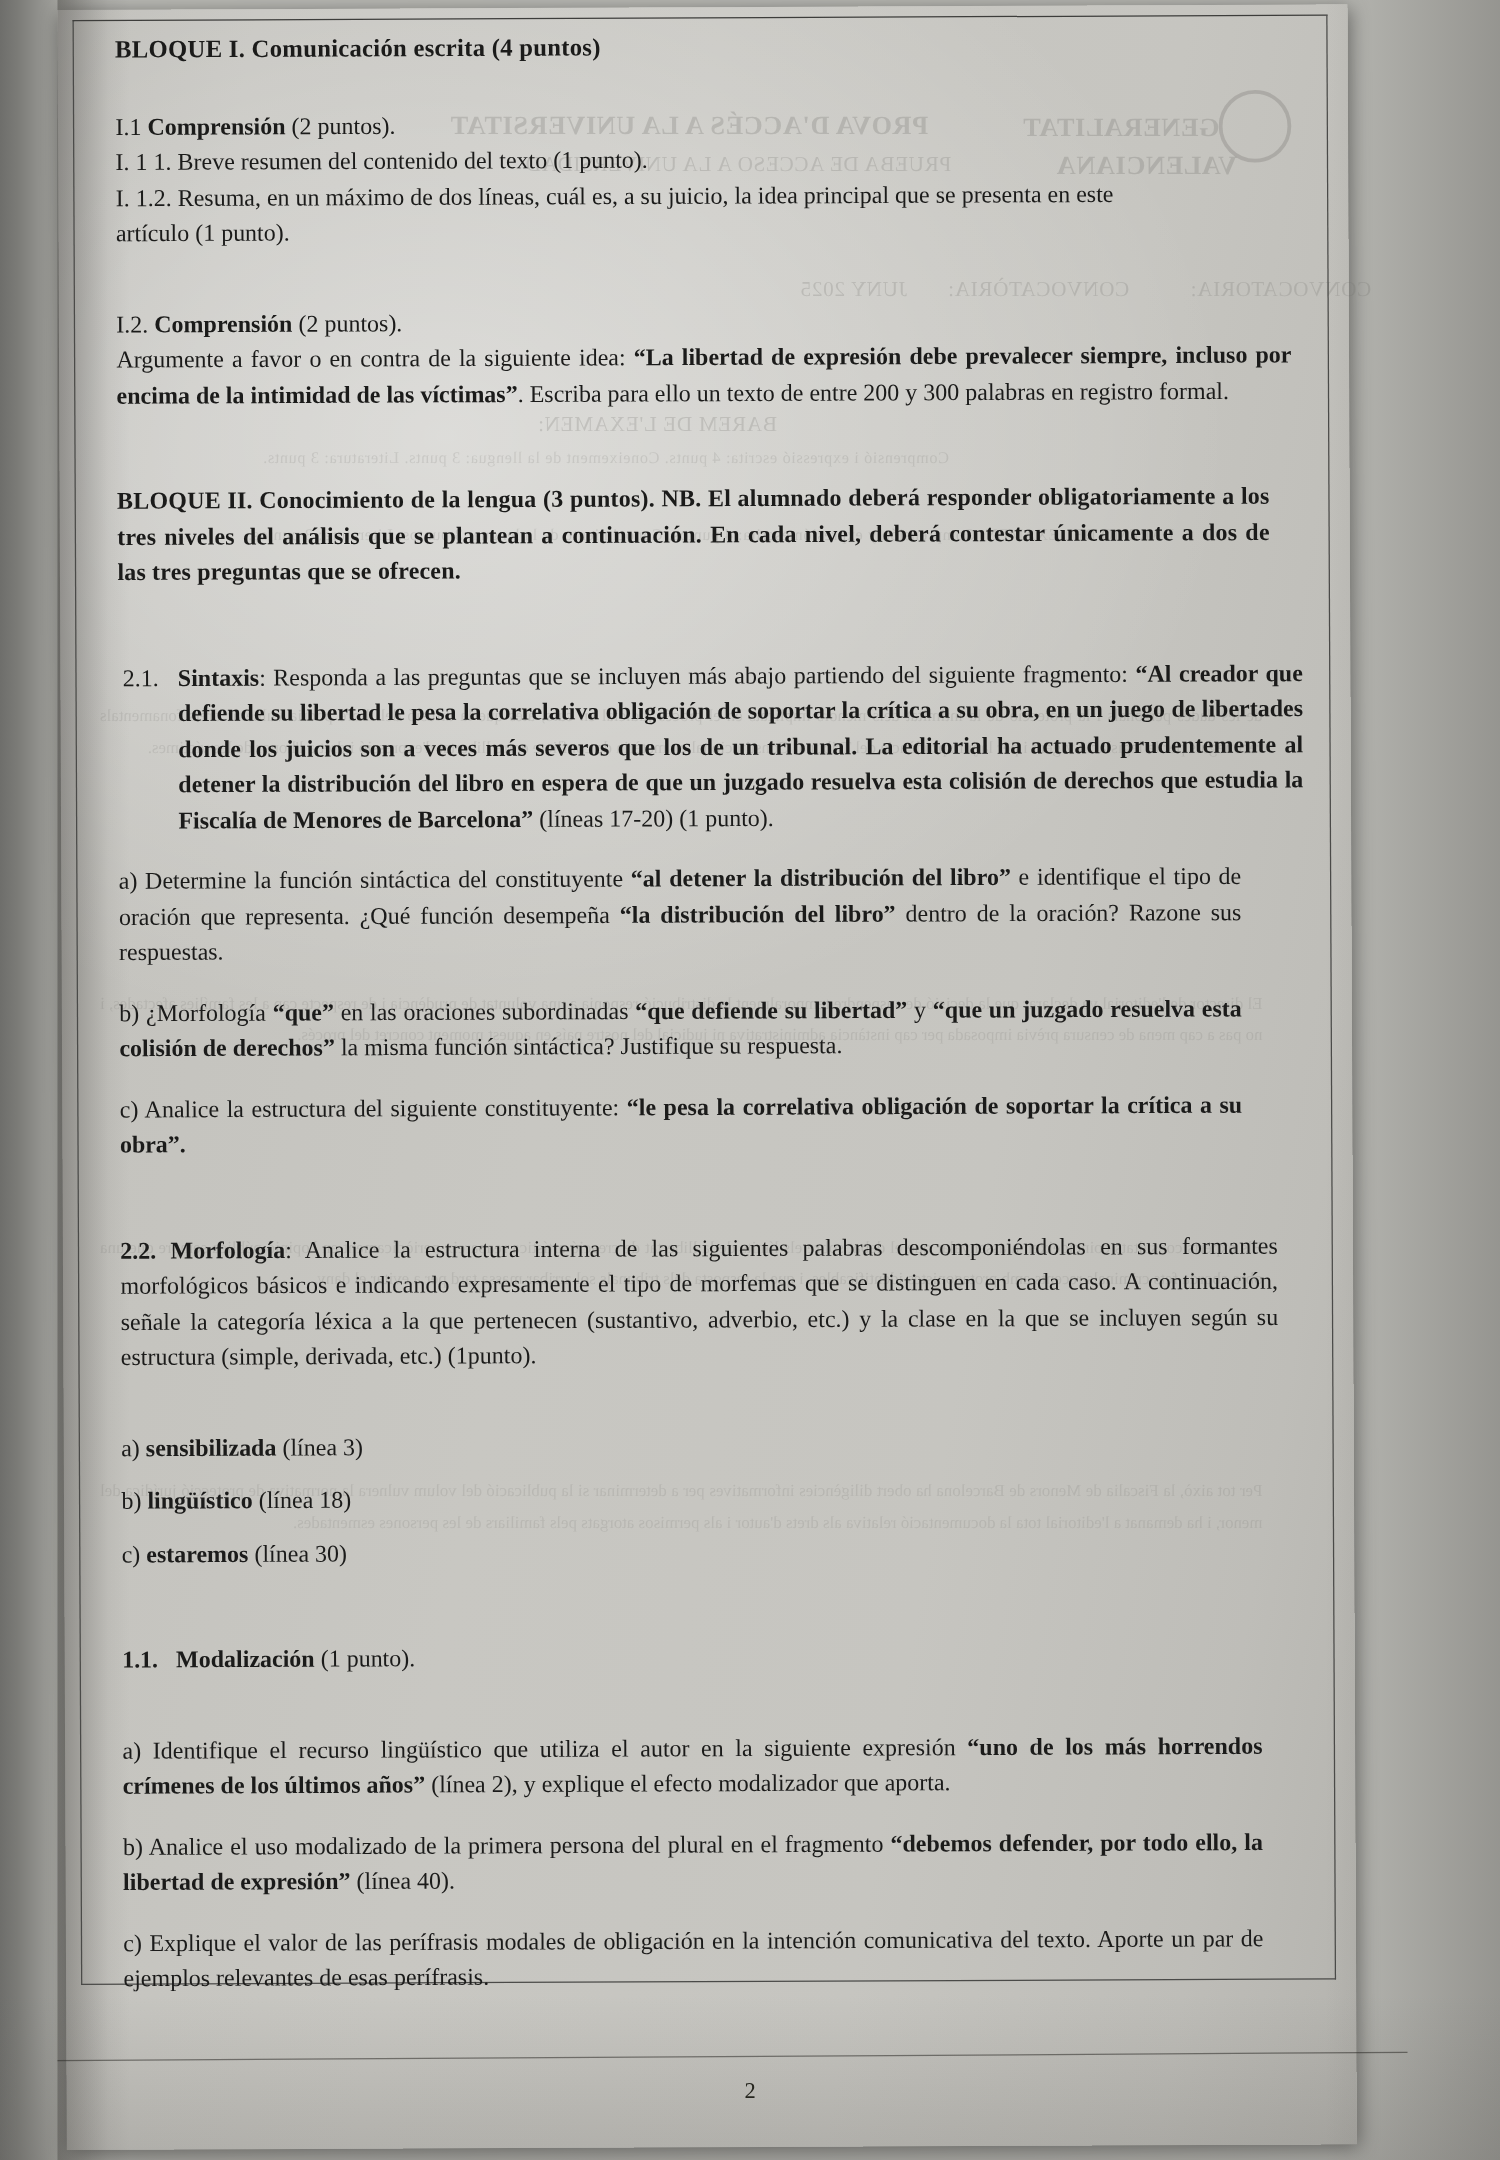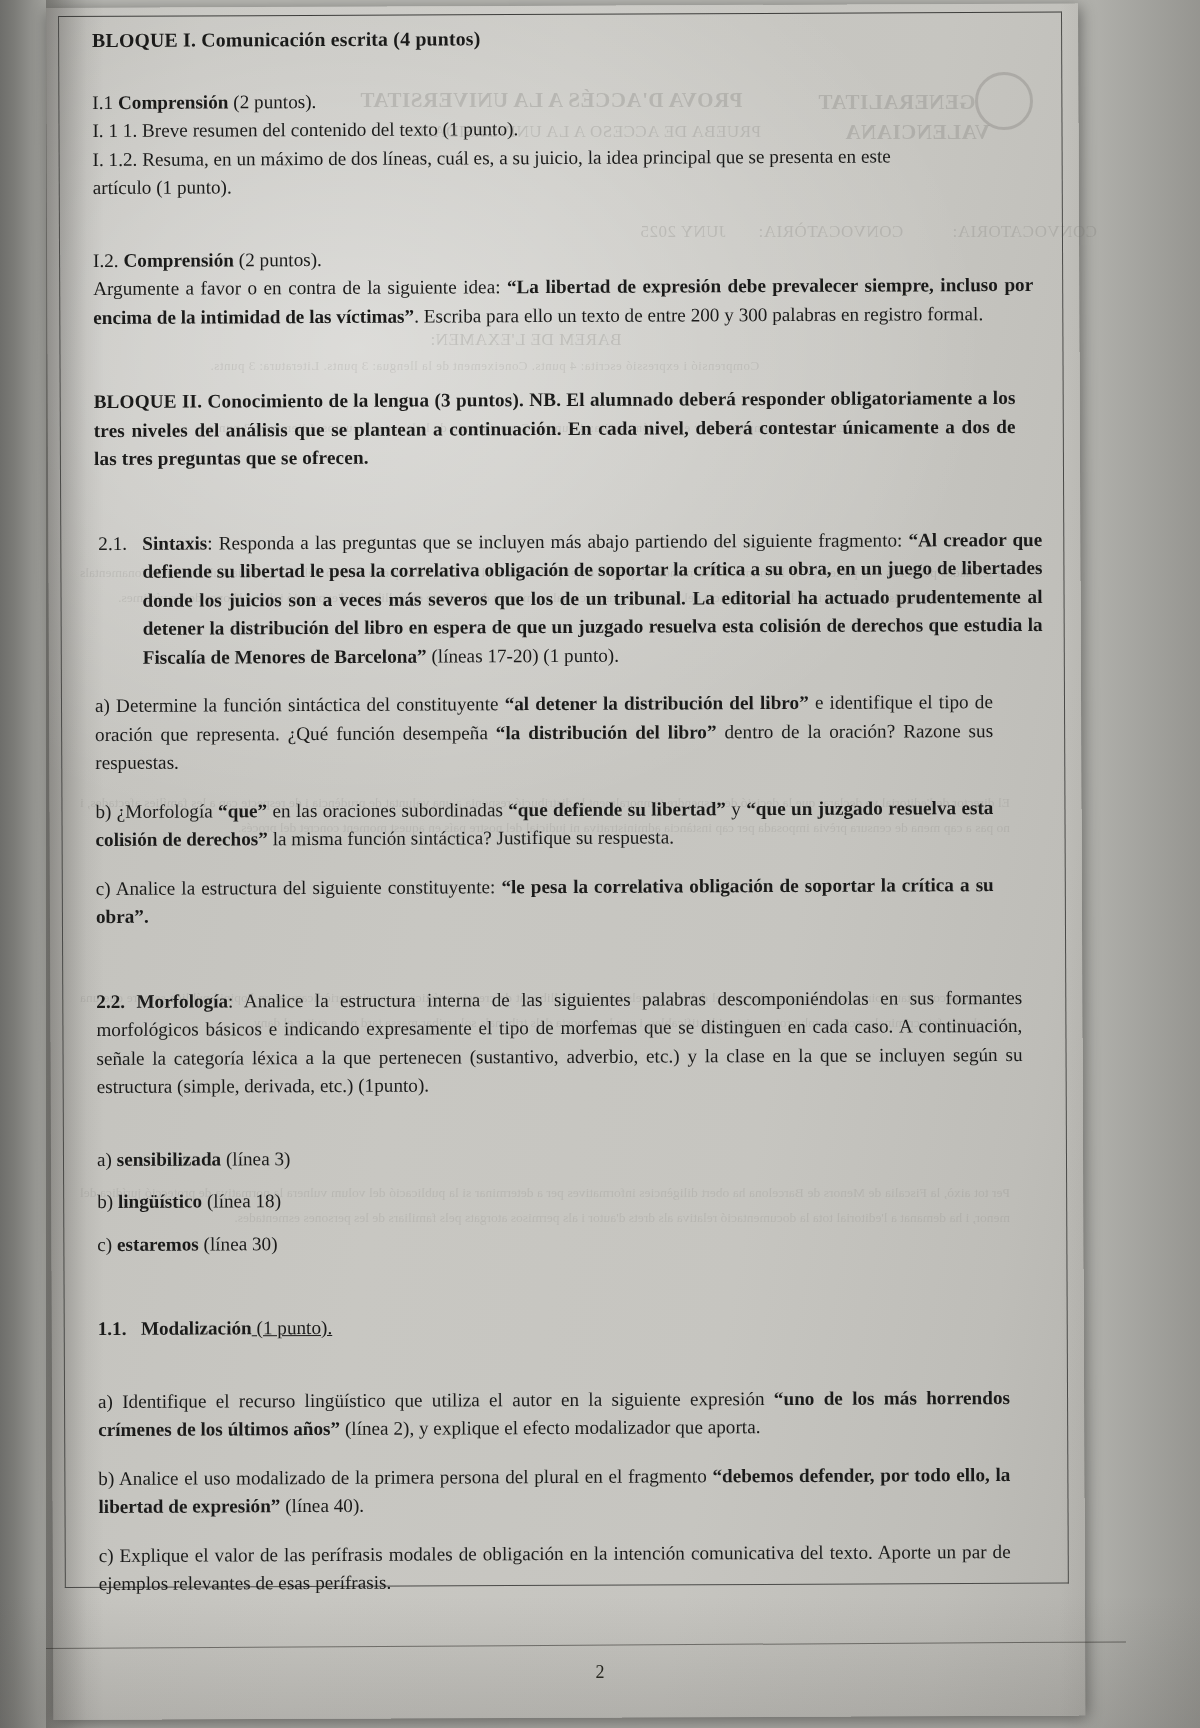--- a/index.html
+++ b/index.html
@@ -187,21 +187,21 @@
     text-align: justify;
   }
   .morf-para {
     margin-left: 20px;
     width: 926px;
     text-align: justify;
   }
   .item-line { margin-left: 52px; }
 
   .sec-23 { margin-left: 20px; font-weight: bold; }
-  .sec-23 .light { font-weight: normal; text-decoration: underline; }
+  .sec-23 .light { font-weight: normal; }
 
   
   #page-number {
     position: absolute;
     left: 0;
     top: 1662px;
     width: 1200px;
     text-align: center;
     font-size: 18px;
     color: #26261f;

